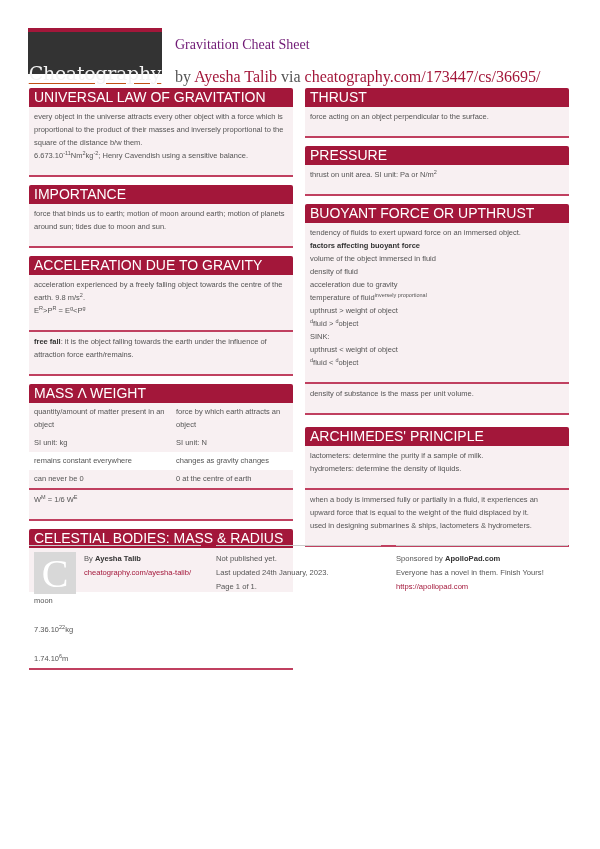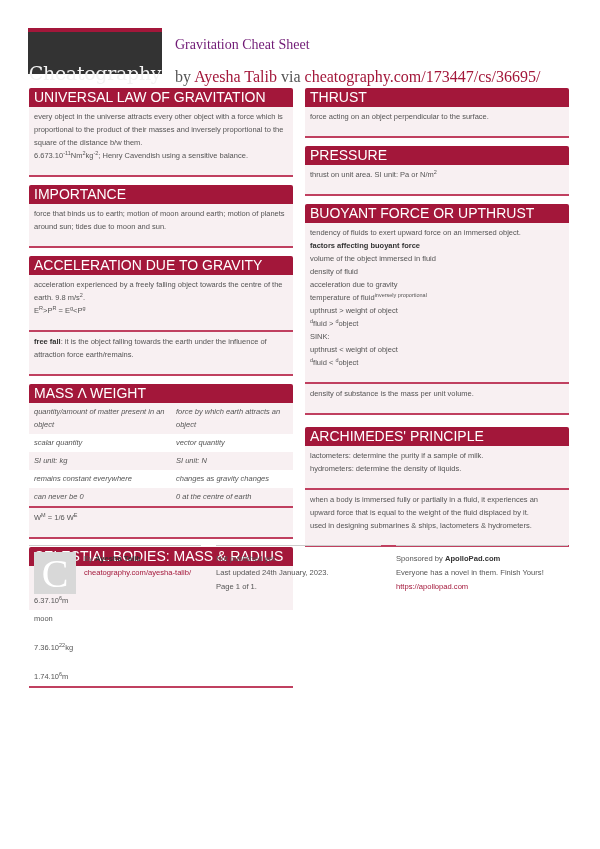--- a/index.html
+++ b/index.html
@@ -7,42 +7,42 @@
     body { position: relative; font-family: "Liberation Sans", sans-serif; color: #444; overflow: hidden; }
 
     .logo {
       position: absolute; left: 28px; top: 28px; width: 134px; height: 46px;
       background: #333333; border-top: 4px solid #A3173A;
       display: flex; align-items: center; justify-content: center;
     }
     .logo-text {
       font-family: "DejaVu Serif", "Liberation Serif", serif; font-size: 19px; color: #f2f2f2;
       letter-spacing: -0.3px; position: relative; padding-bottom: 2px;
-      text-decoration-color: #C05014; text-underline-offset: 3px; margin-top: 42px;
+      text-decoration: underline; text-decoration-color: #C05014; text-underline-offset: 3px; margin-top: 42px;
     }
     .title-block { position: absolute; left: 175px; top: 37px; font-family: "Liberation Serif", serif; }
     .page-title { font-size: 14px; color: #701a75; line-height: 16px; }
     .byline { font-size: 16px; color: #555; line-height: 15px; margin-top: 16px; }
     .byline .link { color: #A3173A; }
 
     .col { position: absolute; top: 88px; width: 264px; }
     .col-left { left: 29px; }
     .col-right { left: 305px; }
 
     .section { margin-bottom: 8px; }
     .section-header {
       background: #A3173A; color: #fff; font-size: 14px; font-weight: normal;
       text-transform: uppercase; height: 19px; line-height: 19px; padding-left: 5px;
       border-radius: 2px 2px 0 0;
     }
     .block { background: #F8F0F2; border-bottom: 2px solid #C04060; padding: 3px 5px 13px 5px; font-size: 7.5px; line-height: 13px; color: #555; }
     .block b { color: #333; font-weight: bold; }
     sup { font-size: 5.5px; vertical-align: 3px; line-height: 0; }
 
-    .mw-row { display: flex; font-size: 7.5px; line-height: 13px; color: #555; padding: 2px 5px 3px 5px; font-style: italic; }
+    .mw-row { display: flex; font-size: 7.5px; line-height: 13px; color: #555; padding: 2px 5px 3px 5px; }
     .mw-row .c1 { width: 142px; padding-right: 4px; }
     .mw-row .c2 { flex: 1; }
     .mw-row.odd { background: #F8F0F2; }
     .mw-row.even { background: #ffffff; }
     .mw-last { border-bottom: 2px solid #C04060; }
 
     .cb-row { display: flex; font-size: 7.5px; line-height: 13px; color: #555; padding: 2px 5px 3px 5px; flex-direction: column; }
     .cb-row .c1 { width: 57px; }
     .cb-row .c2 { width: 116px; }
     .cb-row .c3 { flex: 1; }
@@ -103,24 +103,20 @@
       <b>free fall</b><span>: it is the object falling towards the earth under the influence of attraction force earth/remains.</span>
     </div>
   </div>
 
   <div class="section">
     <div class="section-header">MASS Λ WEIGHT</div>
     <div class="mw-table">
       <div class="mw-row odd">
           <div class="c1">quantity/amount of matter present in an object</div>
           <div class="c2">force by which earth attracts an object</div>
-        </div>
-      <div class="mw-row even">
-          <div class="c1">scalar quantity</div>
-          <div class="c2">vector quantity</div>
         </div>
       <div class="mw-row odd">
           <div class="c1">SI unit: kg</div>
           <div class="c2">SI unit: N</div>
         </div>
       <div class="mw-row even">
           <div class="c1">remains constant everywhere</div>
           <div class="c2">changes as gravity changes</div>
         </div>
       <div class="mw-row odd mw-last">

